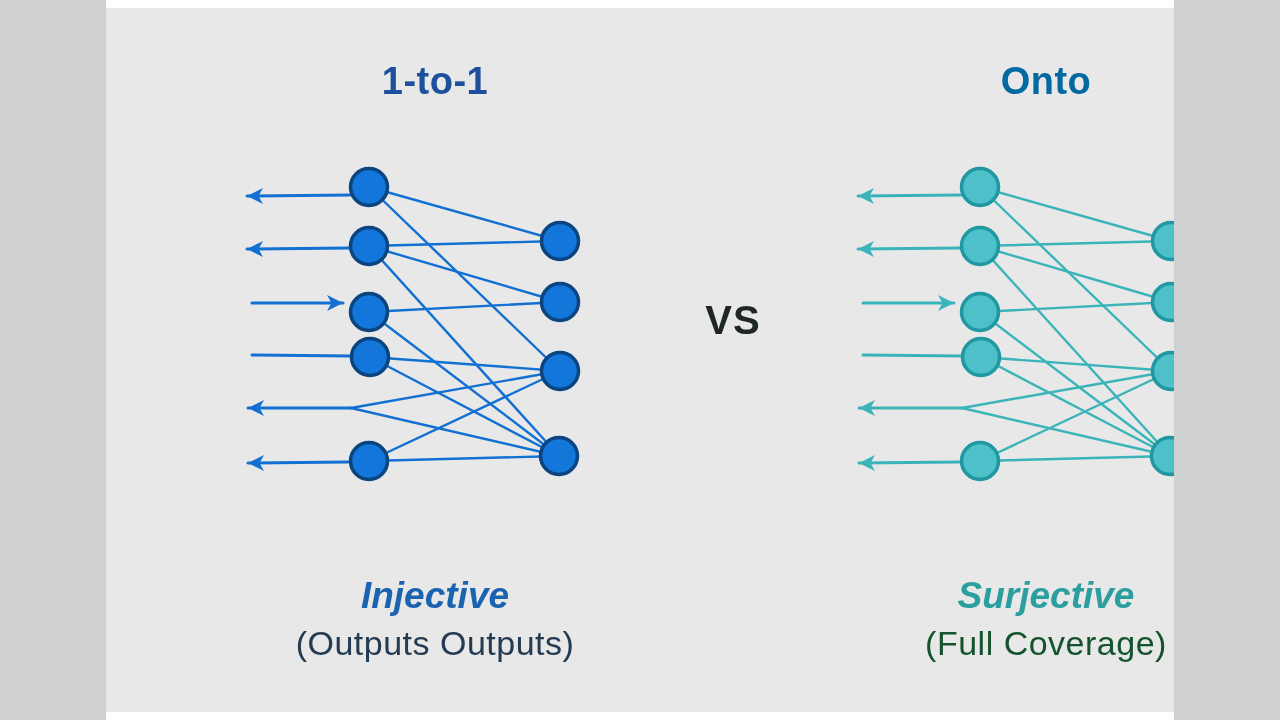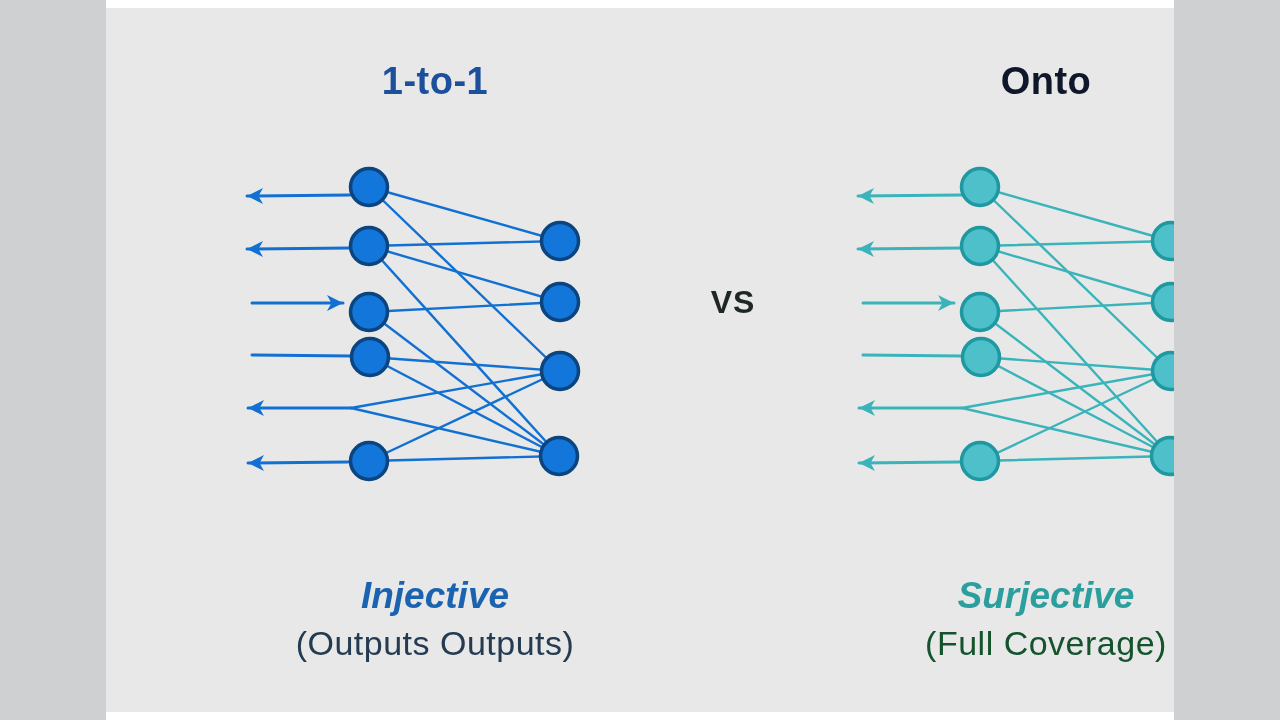--- a/index.html
+++ b/index.html
@@ -7,21 +7,21 @@
     position:relative;width:1068px;height:720px;margin:0 auto;
     background:#e7e8e7;overflow:hidden;
     font-family:"Liberation Sans",sans-serif;
   }
   .strip{position:absolute;left:0;right:0;background:#ffffff;}
   .strip.top{top:0;height:8px;}
   .strip.bottom{bottom:0;height:8px;}
   #diagram-svg{position:absolute;left:0;top:0;}
   .txt{position:absolute;transform:translateX(-50%);white-space:nowrap;text-align:center;}
   .panel-title{top:60px;font-size:38px;font-weight:bold;letter-spacing:0.5px;}
-  .vs-label{left:627px;top:284px;font-size:32px;font-weight:bold;letter-spacing:1px;}
+  .vs-label{left:627px;top:298px;font-size:40px;font-weight:bold;letter-spacing:1px;}
   .panel-label{top:575px;font-size:37px;font-weight:bold;font-style:italic;}
   .panel-sublabel{top:624px;font-size:34px;font-weight:normal;letter-spacing:0.5px;}
   .left-col{left:329px;}
   .right-col{left:940px;}
 </style>
 </head>
 <body>
 
 <div class="canvas" style="background: rgb(231, 232, 231);">
 
@@ -95,21 +95,21 @@
         <circle cx="1065" cy="302" r="18.5" fill="#4dc0c9" stroke="#1f98a2" stroke-width="3.5"></circle>
         <circle cx="1065" cy="371" r="18.5" fill="#4dc0c9" stroke="#1f98a2" stroke-width="3.5"></circle>
         <circle cx="1064" cy="456" r="18.5" fill="#4dc0c9" stroke="#1f98a2" stroke-width="3.5"></circle>
       </g>
     </svg>
 
   <div class="strip top" style="background: rgb(255, 255, 255);"></div>
   <div class="strip bottom" style="background: rgb(255, 255, 255);"></div>
 
   <div class="txt panel-title left-col" style="color: rgb(28, 79, 156);">1-to-1</div>
-  <div class="txt panel-title right-col" style="color: #0f172a;">Onto</div>
+  <div class="txt panel-title right-col" style="color: #0369a1;">Onto</div>
 
   <div class="txt vs-label" style="color: rgb(31, 39, 36);">VS</div>
 
   <div class="txt panel-label left-col" style="color: rgb(26, 99, 176);">Injective</div>
   <div class="txt panel-sublabel left-col" style="color: rgb(36, 59, 82);">(Outputs Outputs)</div>
 
   <div class="txt panel-label right-col" style="color: rgb(43, 159, 158);">Surjective</div>
   <div class="txt panel-sublabel right-col" style="color: #14532d; text-align: center;">(Full Coverage)</div>
 
 </div>

